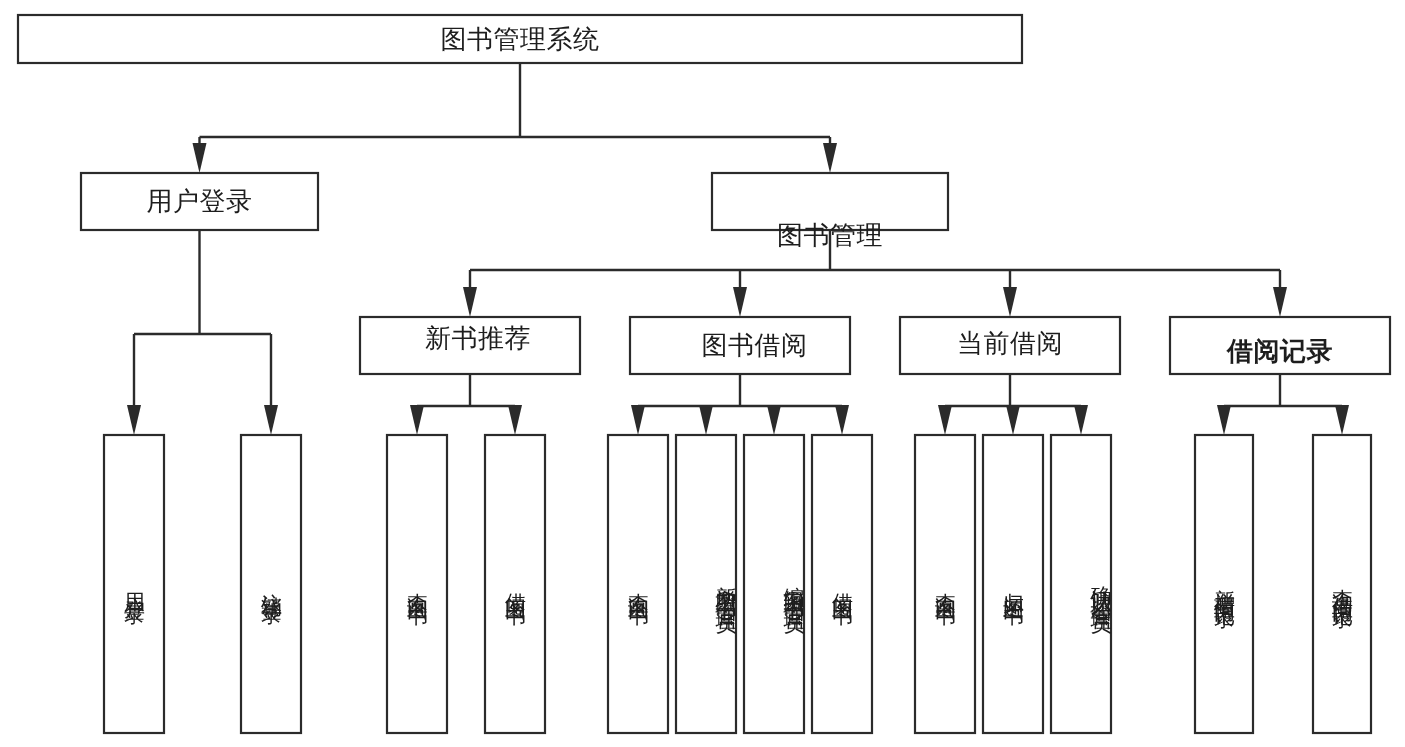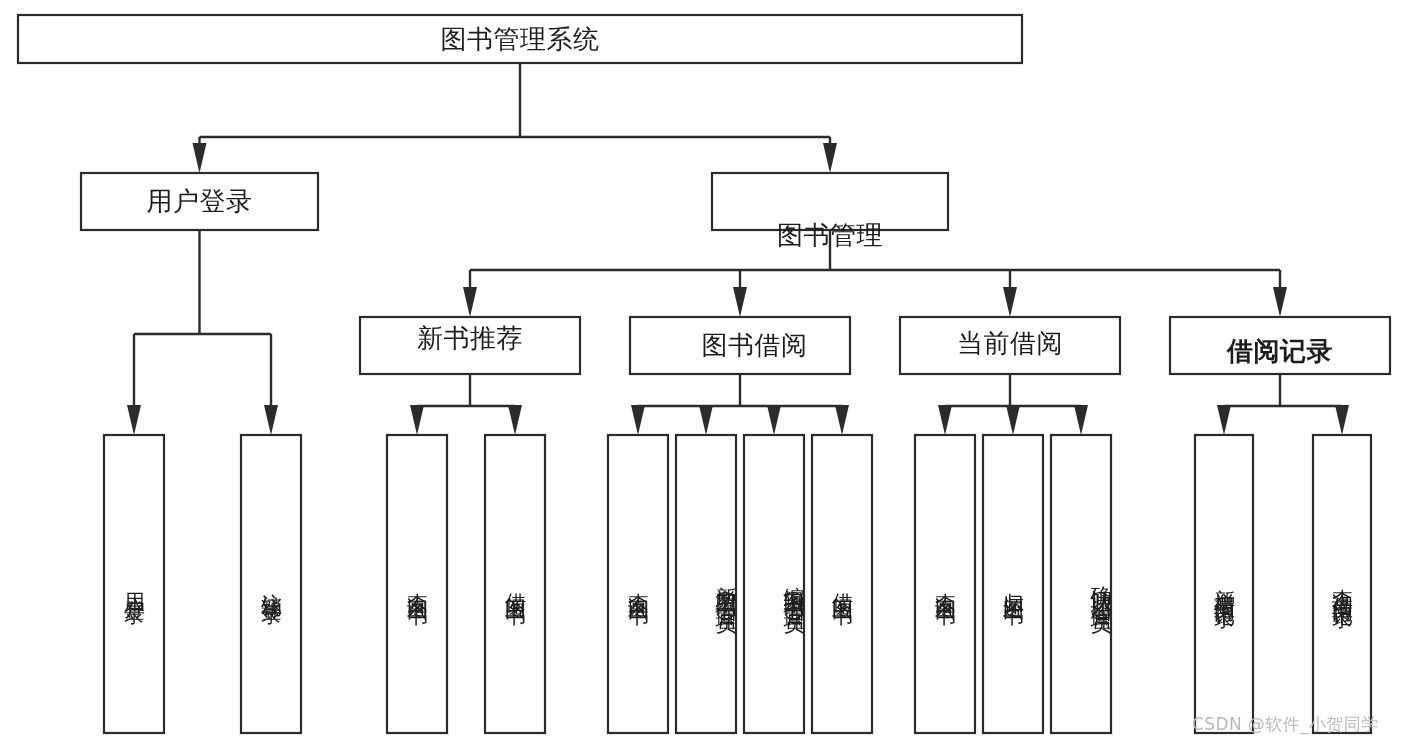--- a/index.html
+++ b/index.html
@@ -160,34 +160,33 @@
         <rect x="1051" y="435" width="60" height="298" class="node-box"></rect>
         <rect x="1195" y="435" width="58" height="298" class="node-box"></rect>
         <rect x="1313" y="435" width="58" height="298" class="node-box"></rect>
       </g>
   </svg>
 
   <div id="label-layer">
       <div class="node-label horizontal" style="left: 18px; top: 15px; width: 1004px; height: 48px;">图书管理系统</div>
       <div class="node-label horizontal" style="left: 81px; top: 173px; width: 237px; height: 57px;">用户登录</div>
       <div class="node-label horizontal" style="left: 712px; top: 173px; width: 236px; height: 57px; margin-top: 34px;">图书管理</div>
-      <div class="node-label horizontal" style="left: 360px; top: 317px; width: 220px; height: 42px;">新书推荐</div>
+      <div class="node-label horizontal" style="left: 368px; top: 317px; width: 220px; height: 42px;">新书推荐</div>
       <div class="node-label horizontal" style="left: 630px; top: 317px; width: 249px; height: 57px;">图书借阅</div>
       <div class="node-label horizontal" style="left: 900px; top: 317px; width: 220px; height: 53px;">当前借阅</div>
       <div class="node-label horizontal" style="left: 1170px; top: 317px; width: 220px; height: 69px; font-weight: bold;">借阅记录</div>
       <div class="node-label vertical" style="left: 104px; top: 435px; width: 60px; height: 298px;">用户登录</div>
       <div class="node-label vertical" style="left: 241px; top: 435px; width: 60px; height: 298px;">注销登录</div>
       <div class="node-label vertical" style="left: 387px; top: 435px; width: 60px; height: 298px;">查询图书</div>
       <div class="node-label vertical" style="left: 485px; top: 435px; width: 60px; height: 298px;">借阅图书</div>
       <div class="node-label vertical" style="left: 608px; top: 435px; width: 60px; height: 298px;">查询图书</div>
       <div class="node-label vertical top-aligned" style="left: 676px; top: 435px; width: 60px; height: 298px;">新增图书（管理员）</div>
       <div class="node-label vertical top-aligned" style="left: 744px; top: 435px; width: 60px; height: 298px;">编辑图书（管理员）</div>
       <div class="node-label vertical" style="left: 812px; top: 435px; width: 60px; height: 298px;">借阅图书</div>
       <div class="node-label vertical" style="left: 915px; top: 435px; width: 60px; height: 298px;">查询图书</div>
       <div class="node-label vertical" style="left: 983px; top: 435px; width: 60px; height: 298px;">归还图书</div>
       <div class="node-label vertical top-aligned" style="left: 1051px; top: 435px; width: 60px; height: 298px;">确认归还（管理员）</div>
       <div class="node-label vertical" style="left: 1195px; top: 435px; width: 58px; height: 298px;">新增借阅记录</div>
       <div class="node-label vertical" style="left: 1313px; top: 435px; width: 58px; height: 298px;">查询借阅记录</div>
     </div>
 
-  <div class="watermark">CSDN @软件_小贺同学</div>
 
 </div>
 
 </body></html>

